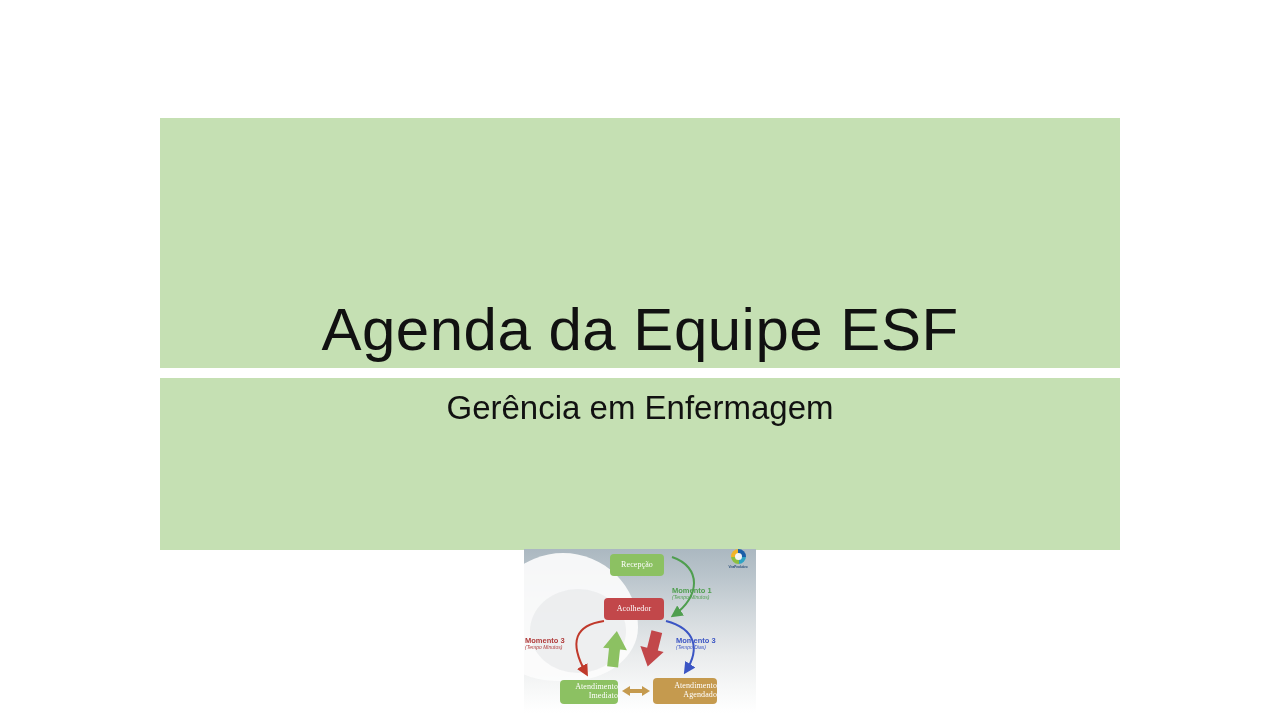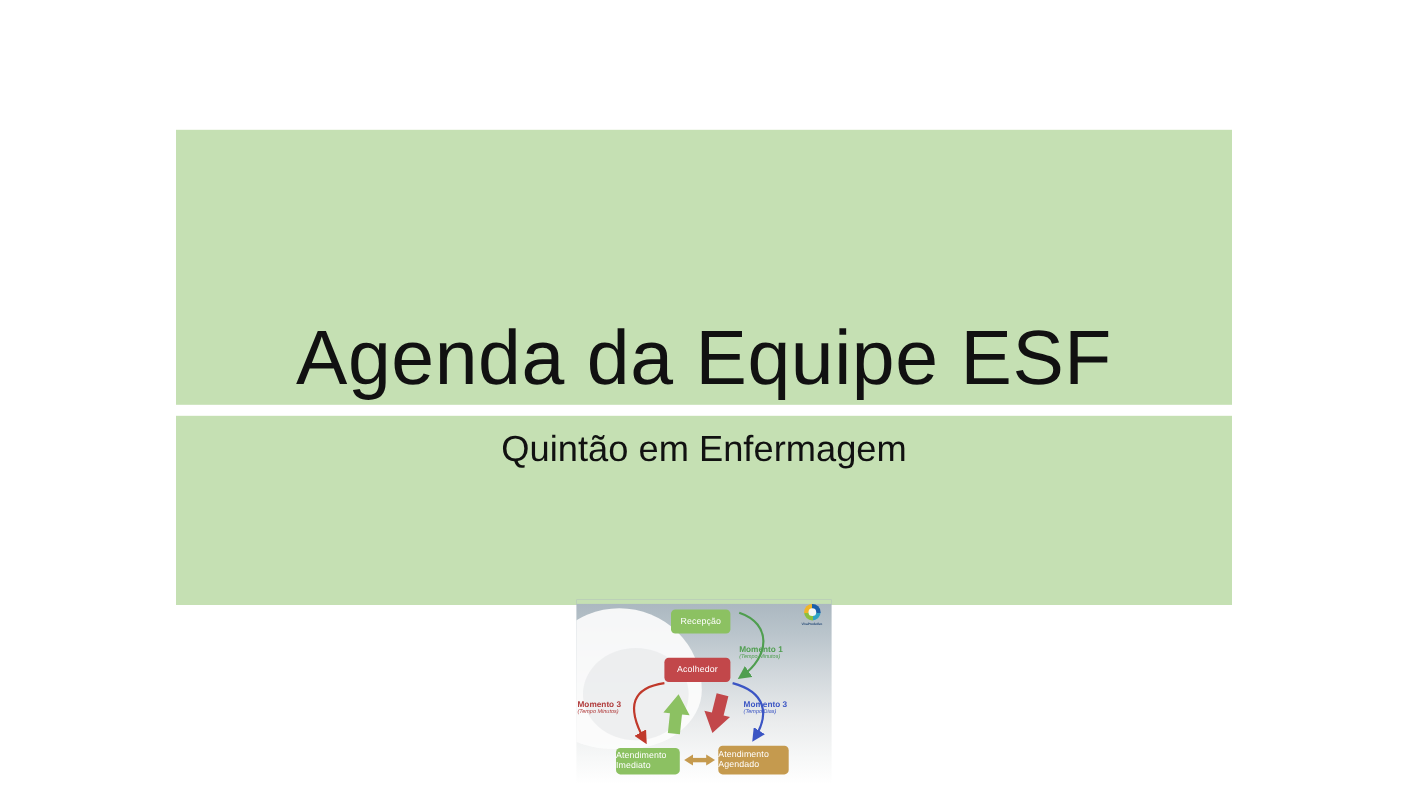--- a/index.html
+++ b/index.html
@@ -28,21 +28,21 @@
     top: 118px;
     width: 960px;
     height: 250px;
     background: #c5e0b3;
     display: flex;
     align-items: flex-end;
     justify-content: center;
   }
   .title-text {
     font-family: "Liberation Sans", sans-serif;
-    font-size: 70px;
+    font-size: 60px;
     line-height: 1.0;
     font-weight: 400;
     color: #111111;
     letter-spacing: 0.5px;
     padding-bottom: 8px;
     white-space: nowrap;
   }
 
   
   .subtitle-band {
@@ -103,25 +103,25 @@
     height: 84px;
     background: #e3e6e8;
     border-radius: 50%;
     opacity: 0.55;
   }
 
   .node {
     position: absolute;
     border-radius: 4px;
     color: #ffffff;
-    font-family: Liberation Sans, sans-serif;
+    font-family: Liberation Serif, serif;
     display: flex;
     align-items: center;
     justify-content: center;
-    text-align: left;
+    text-align: right;
     line-height: 1.12;
     font-size: 8px;
     letter-spacing: 0.1px;
   }
   .node-recepcao {
     left: 86px; top: 9px; width: 54px; height: 22px;
     background: #8cc162;
   }
   .node-acolhedor {
     left: 80px; top: 53px; width: 60px; height: 22px;
@@ -195,21 +195,21 @@
 </head>
 <body>
 
 <div class="slide">
 
   <div class="title-band">
     <div class="title-text">Agenda da Equipe ESF</div>
   </div>
 
   <div class="subtitle-band">
-    <div class="subtitle-line">Quintão em Enfermagem</div>
+    <div class="subtitle-line">Gerência em Enfermagem</div>
   </div>
 
   <div class="diagram">
     <div class="diagram-topstrip"></div>
     <div class="diagram-egg"></div>
     <div class="diagram-egg2"></div>
 
     <svg class="svg-layer" viewBox="0 0 232 168">
       <defs>
         <marker id="ah-green" markerWidth="6" markerHeight="6" refX="4" refY="3" orient="auto">

